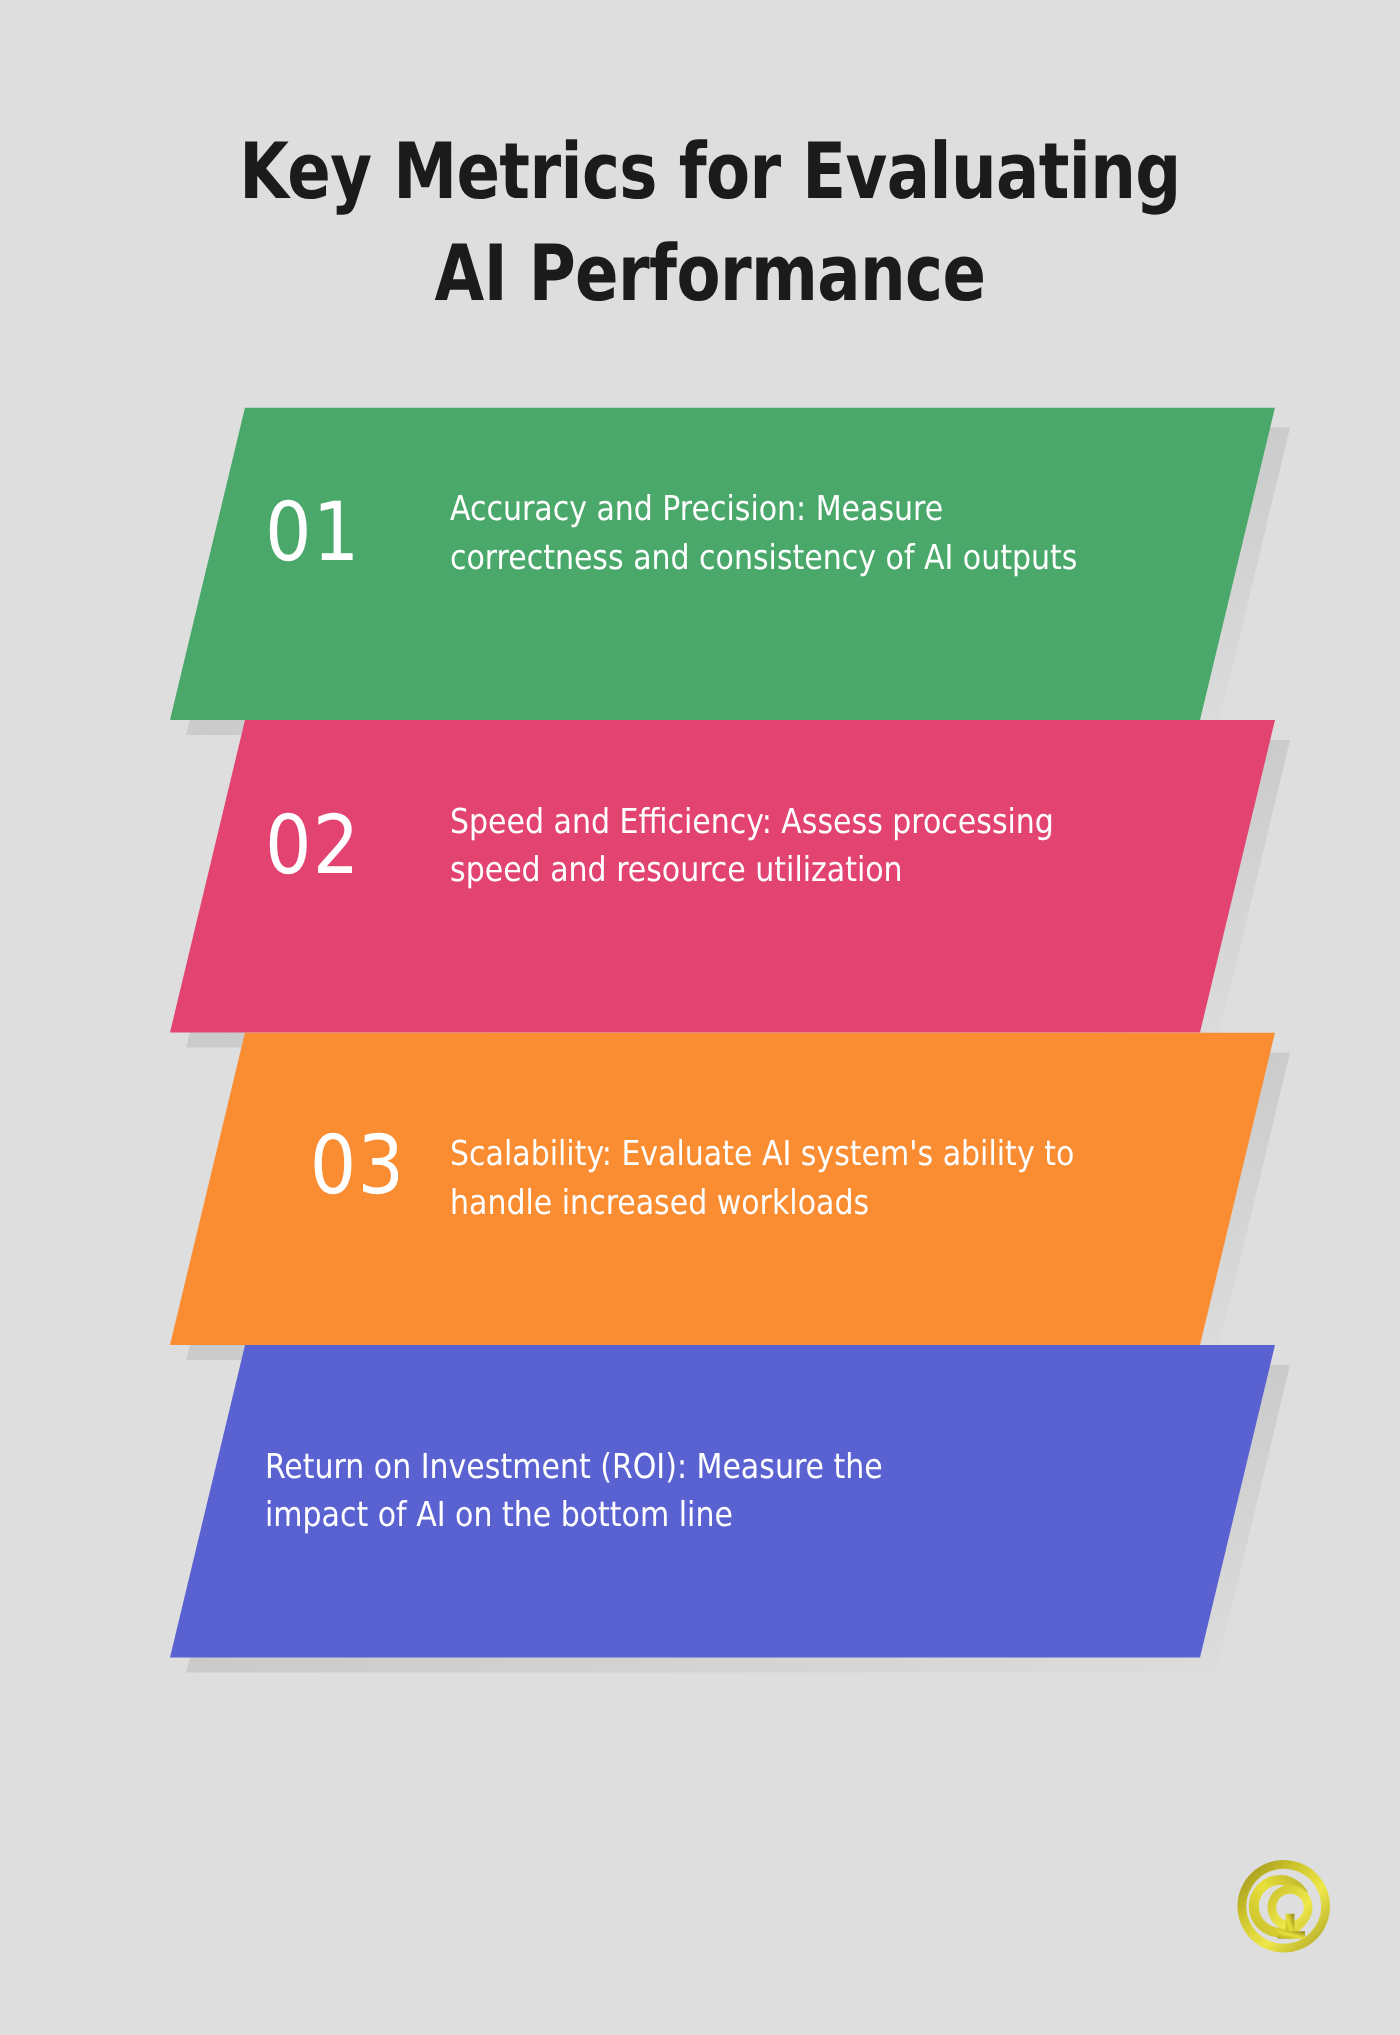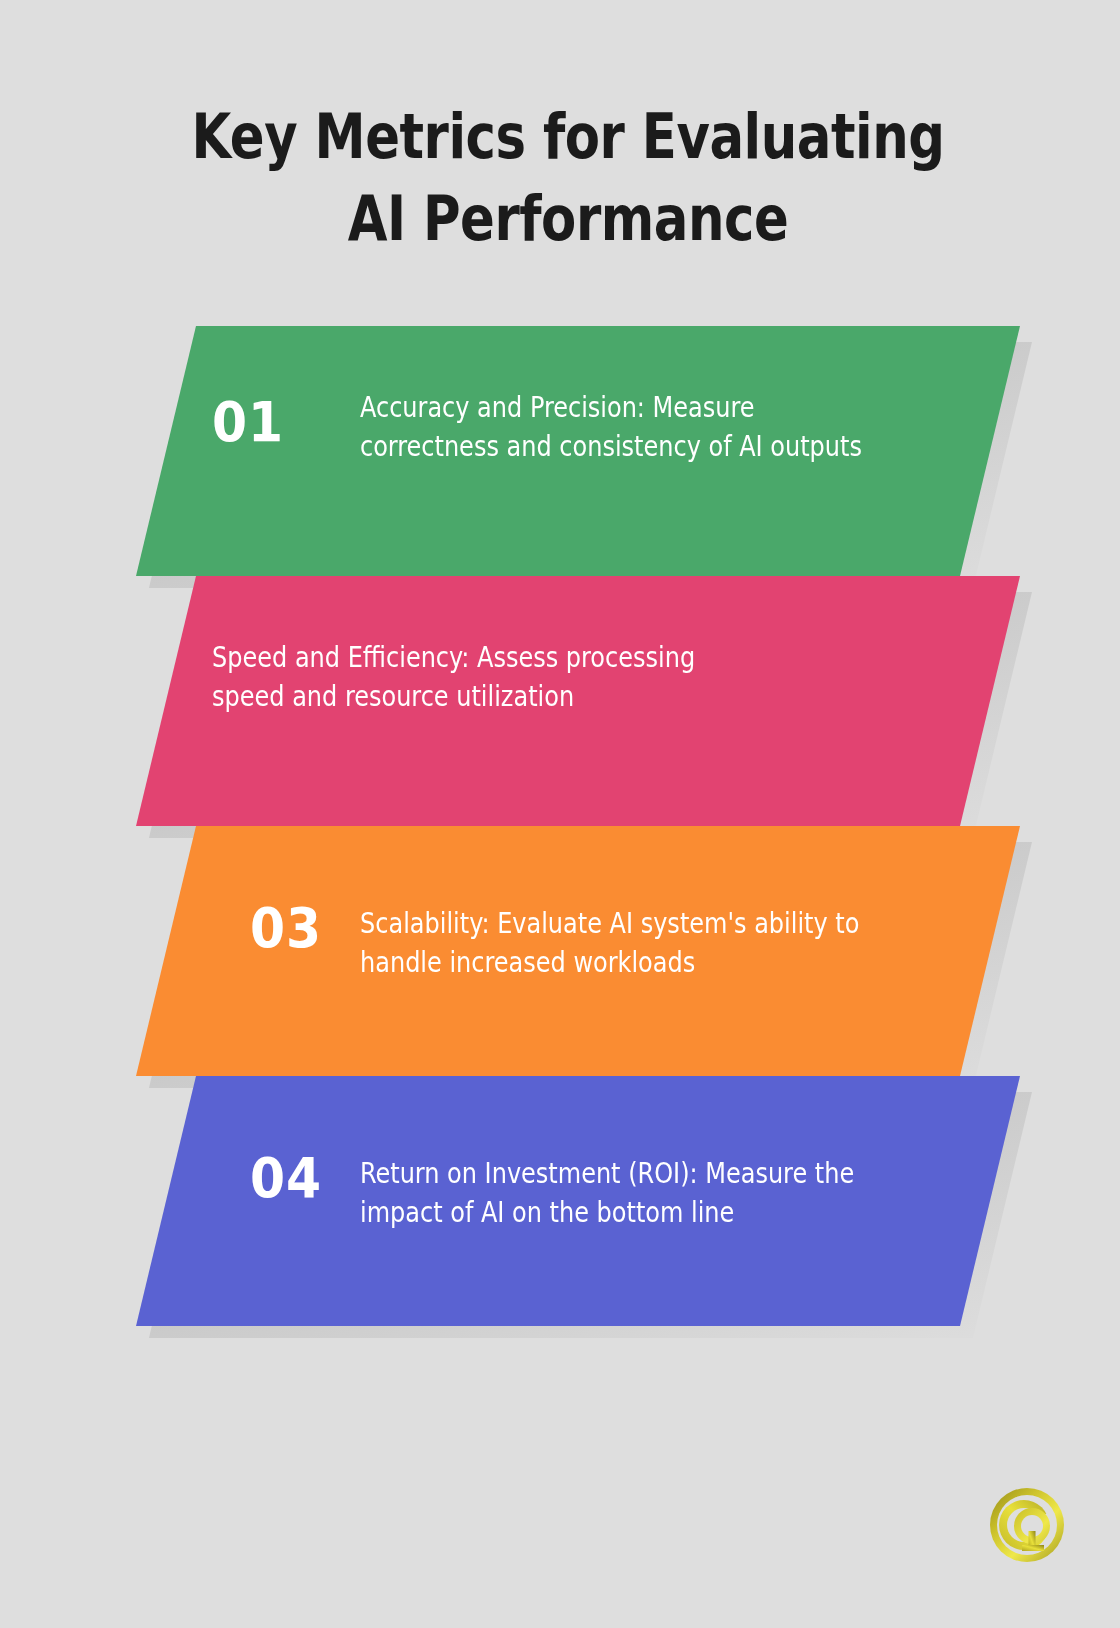--- a/index.html
+++ b/index.html
@@ -59,22 +59,22 @@
     position: absolute;
     inset: 0;
     display: flex;
     align-items: center;
     padding-left: 212px;
     padding-right: 120px;
   }
 
   .band-number {
     font-family: "DejaVu Sans Condensed", "Liberation Sans", sans-serif;
-    font-weight: 700;
-    font-size: 56px;
+    font-weight: 400;
+    font-size: 65px;
     line-height: 1;
     color: #ffffff;
     width: 148px;
     flex: 0 0 148px;
     letter-spacing: 1px;
   }
 
   .band-text {
     font-family: "DejaVu Sans Condensed", "Liberation Sans Narrow", "Liberation Sans", sans-serif;
     font-weight: 400;
@@ -144,20 +144,21 @@
           <linearGradient id="sh2" x1="0" y1="0" x2="1" y2="1">
             <stop offset="0%" stop-color="#9a9a9a" stop-opacity="0.55"></stop>
             <stop offset="100%" stop-color="#9a9a9a" stop-opacity="0"></stop>
           </linearGradient>
         </defs>
         <polygon points="208,16 1032,16 972,266 148,266" fill="url(#sh2)"></polygon>
         <polygon id="b2fill" points="196,0 1020,0 960,250 136,250" fill="#e24371"></polygon>
       </svg>
     </div>
     <div class="band-content">
+      <div class="band-number">02</div>
       <div class="band-text">Speed and Efficiency: Assess processing speed and resource utilization</div>
     </div>
   </div>
 
   <div class="band-row b3">
     <div class="band-shape">
       <svg width="1120" height="262" viewBox="0 0 1120 262">
         <defs>
           <linearGradient id="sh3" x1="0" y1="0" x2="1" y2="1">
             <stop offset="0%" stop-color="#9a9a9a" stop-opacity="0.55"></stop>
@@ -181,21 +182,20 @@
           <linearGradient id="sh4" x1="0" y1="0" x2="1" y2="1">
             <stop offset="0%" stop-color="#9a9a9a" stop-opacity="0.55"></stop>
             <stop offset="100%" stop-color="#9a9a9a" stop-opacity="0"></stop>
           </linearGradient>
         </defs>
         <polygon points="208,16 1032,16 972,266 148,266" fill="url(#sh4)"></polygon>
         <polygon id="b4fill" points="196,0 1020,0 960,250 136,250" fill="#5a62d2"></polygon>
       </svg>
     </div>
     <div class="band-content">
-      <div class="band-number">04</div>
       <div class="band-text">Return on Investment (ROI): Measure the impact of AI on the bottom line</div>
     </div>
   </div>
 
 </div>
 
 <div id="logo">
   <svg width="82" height="82" viewBox="0 0 82 82">
     <defs>
       <linearGradient id="goldgrad" x1="0" y1="0" x2="1" y2="1">

